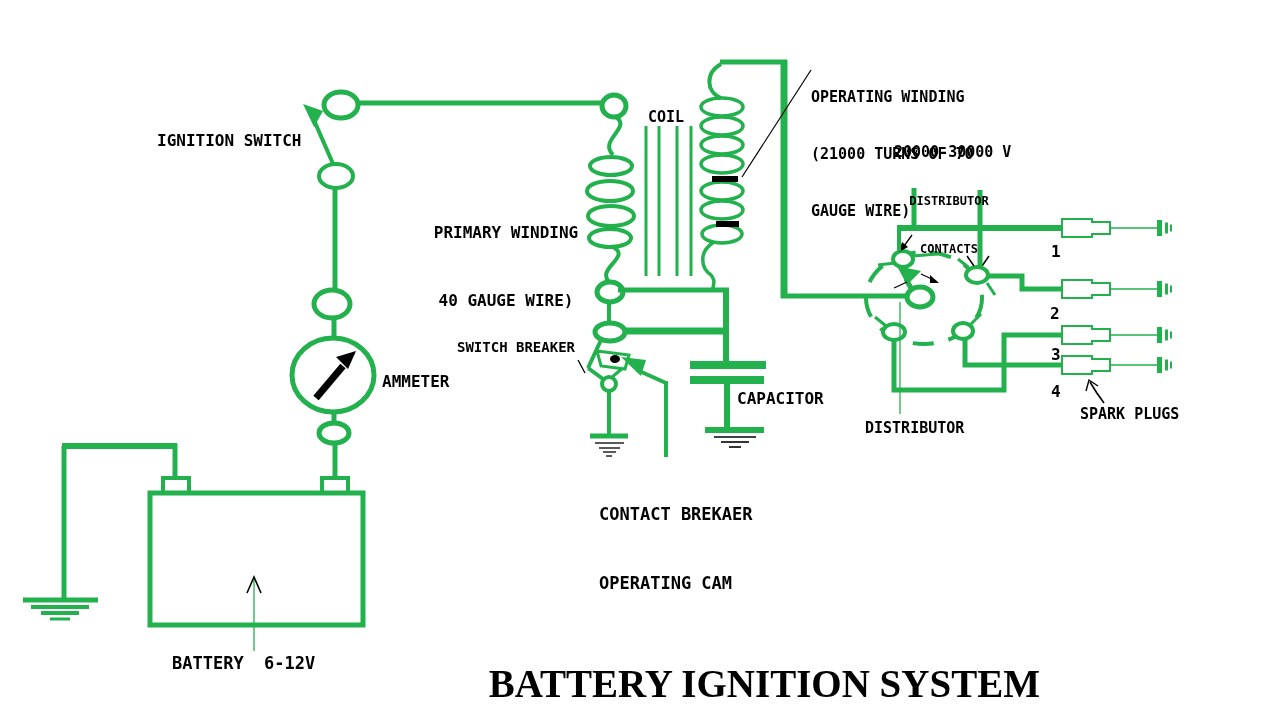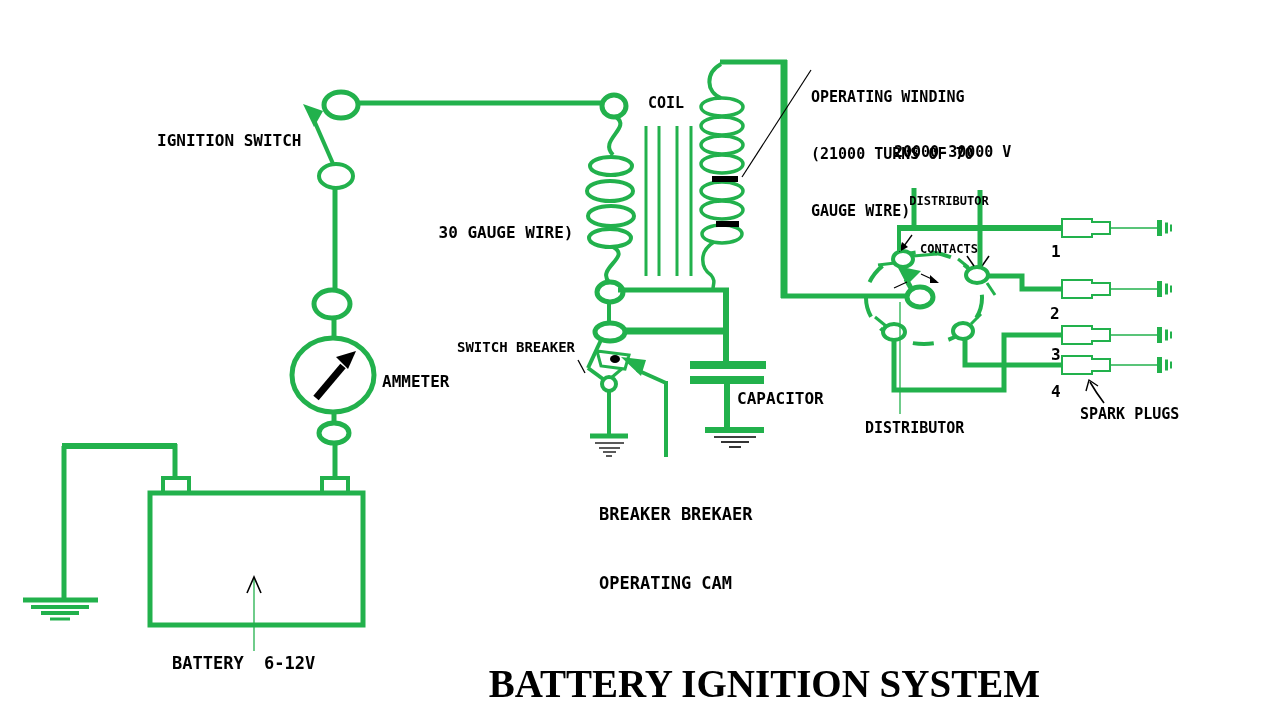--- a/index.html
+++ b/index.html
@@ -241,24 +241,25 @@
     </g>
 
     <g>
       <line class="k" x1="811" y1="70" x2="742" y2="177" stroke-width="1.2"></line>
     </g>
   </svg>
 
   <div class="label lab16" style="left:157px;top:131px;">IGNITION SWITCH</div>
 
   <div class="label lab16 center" style="left:413px;top:177px;width:186px;line-height:22.5px;">
-    <div>30 GAUGE WIRE)</div>
-  </div>
-
-  <div class="label lab15" style="left:648px;top:94px;">COIL</div>
+    <div>PRIMARY WINDING</div>
+    <div>40 GAUGE WIRE)</div>
+  </div>
+
+  <div class="label lab15" style="left:648px;top:108px;">COIL</div>
 
   <div class="label lab15" style="left:811px;top:50px;line-height:19px;">
     <div>OPERATING WINDING</div>
     <div>(21000 TURNS OF 70</div>
     <div>GAUGE WIRE)</div>
   </div>
 
   <div class="label lab15" style="left:894px;top:143px;">20000-30000 V</div>
 
   <div class="label lab12 center" style="left:893px;top:161px;width:112px;line-height:16px;">
@@ -266,21 +267,21 @@
     <div>CONTACTS</div>
   </div>
 
   <div class="label lab16" style="left:382px;top:372px;text-align:right;">AMMETER</div>
 
   <div class="label lab14" style="left:457px;top:339px;">SWITCH BREAKER</div>
 
   <div class="label lab16" style="left:737px;top:389px;">CAPACITOR</div>
 
   <div class="label lab17" style="left:599px;top:457px;line-height:23px;">
-    <div>BREAKER BREKAER</div>
+    <div>CONTACT BREKAER</div>
     <div>OPERATING CAM</div>
   </div>
 
   <div class="label lab15" style="left:865px;top:419px;">DISTRIBUTOR</div>
 
   <div class="label lab15" style="left:1080px;top:405px;">SPARK PLUGS</div>
 
   <div class="label lab16" style="left:1051px;top:242px;">1</div>
   <div class="label lab16" style="left:1050px;top:304px;">2</div>
   <div class="label lab16" style="left:1051px;top:345px;">3</div>

